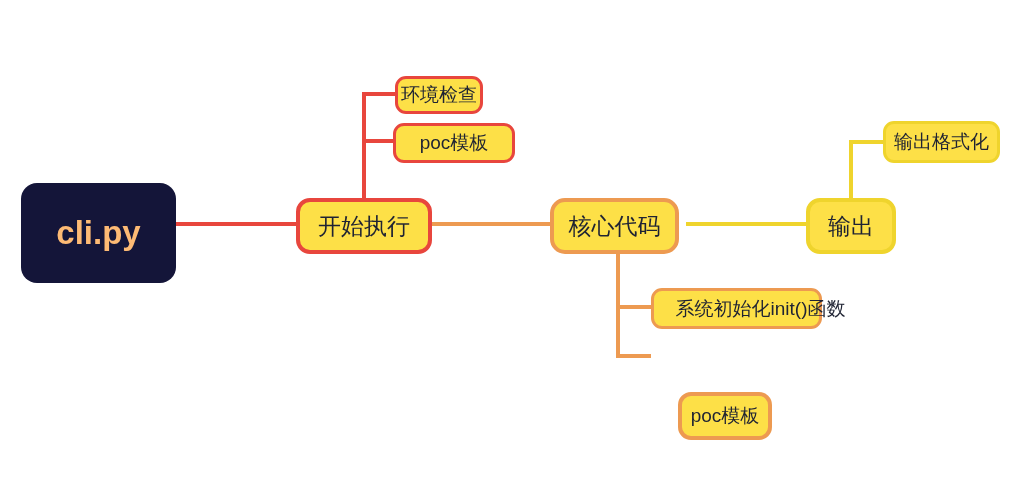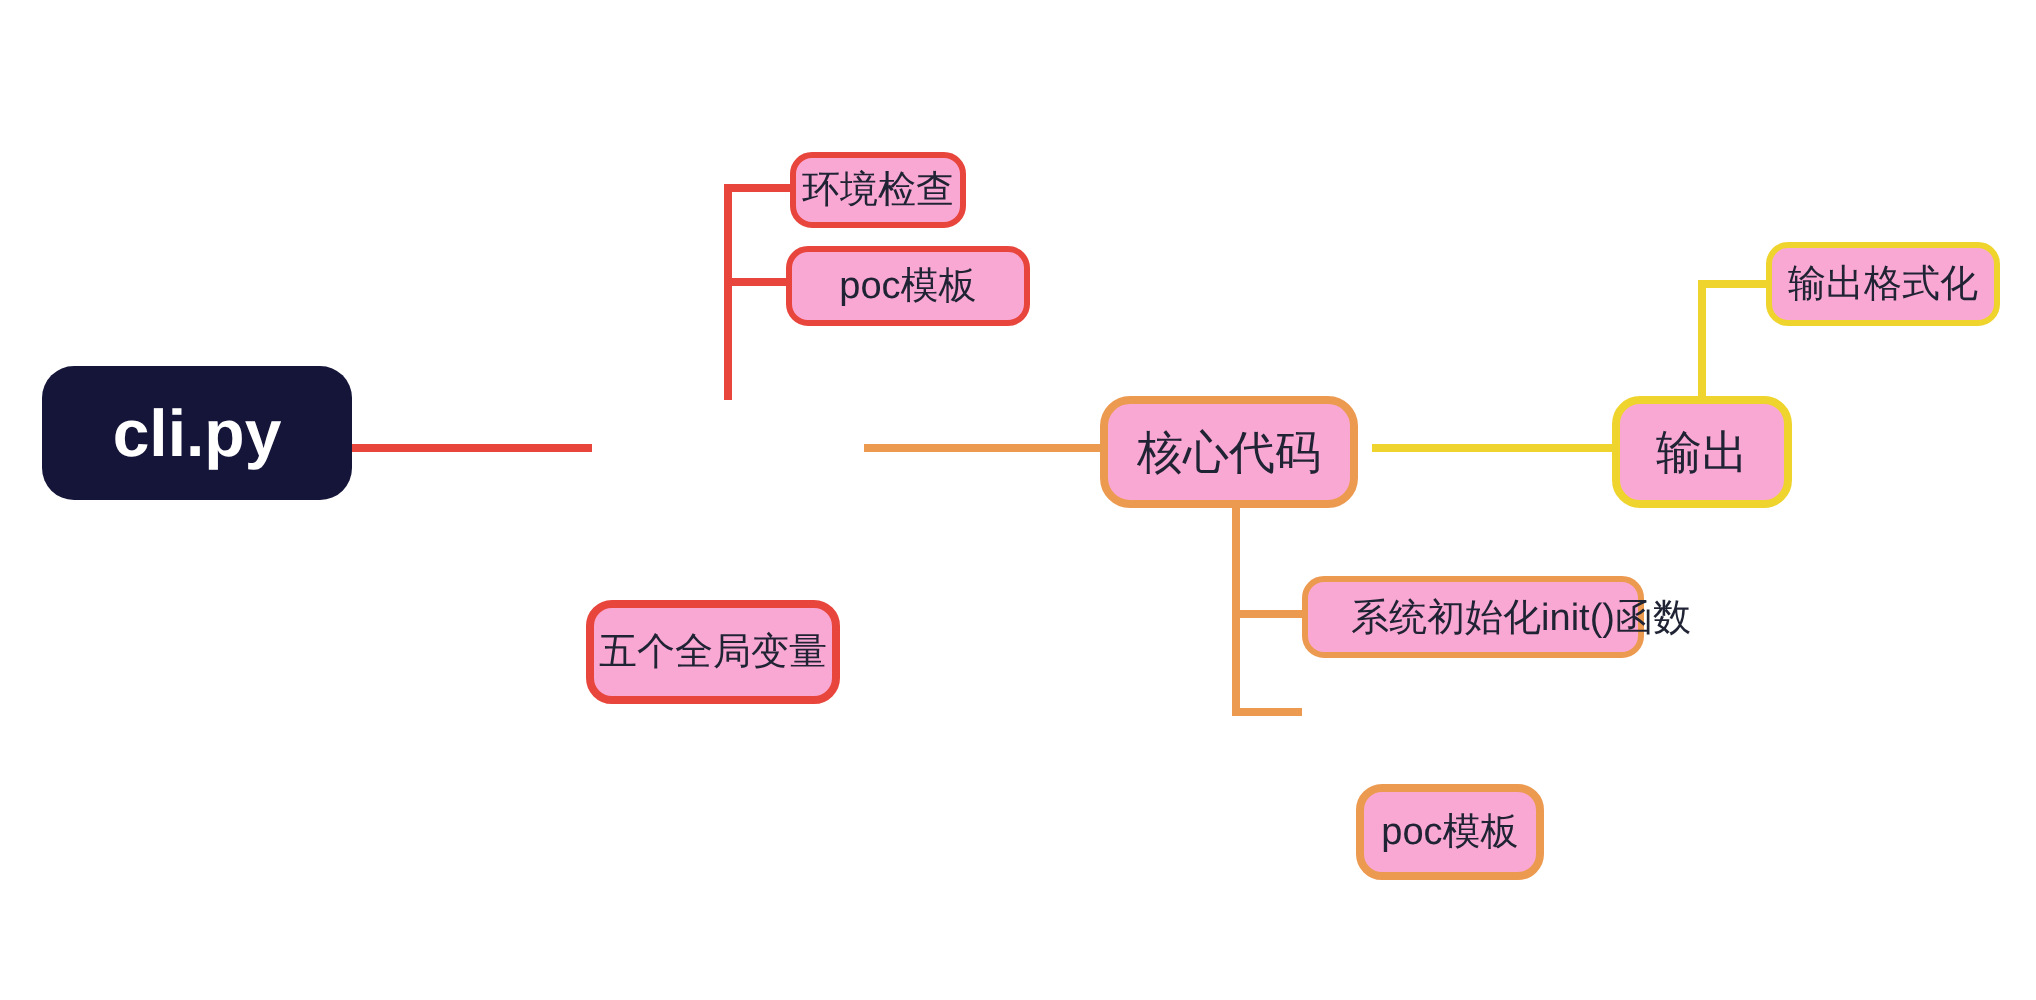--- a/index.html
+++ b/index.html
@@ -18,29 +18,29 @@
   .canvas{
     position:relative;
     width:1018px;height:500px;
     background:var(--bg);
     overflow:hidden;
   }
   .node{
     position:absolute;
     display:flex;align-items:center;justify-content:center;
     box-sizing:border-box;
-    background:#f9a8d4;
+    background:#fde047;
     color:var(--text);
     white-space:nowrap;
     cursor:default;
   }
   .node-root{
-    left:21px;top:183px;width:155px;height:67px;
+    left:21px;top:183px;width:155px;height:100px;
     background:var(--root-bg);
-    color:#ffffff;
+    color:#fdba74;
     border-radius:16px;
     font-size:33px;font-weight:700;
   }
   .lv1{
     height:56px;border-radius:14px;border:4px solid var(--red);
     font-size:23px;
   }
   .lv2{
     border-radius:11px;border:3px solid var(--red);
     font-size:19px;
@@ -83,26 +83,26 @@
   <div class="edge orange e-start-core"></div>
   <div class="edge orange e-core-vert"></div>
   <div class="edge orange e-core-init"></div>
   <div class="edge orange e-core-startfn"></div>
   <div class="edge yellow e-core-output"></div>
   <div class="edge yellow e-output-vert"></div>
   <div class="edge yellow e-output-format"></div>
 
   <div class="node node-root">cli.py</div>
 
+  <div class="node lv1 node-start">开始执行</div>
 
   <div class="node lv2 node-env">环境检查</div>
 
   <div class="node lv2 node-input">poc模板</div>
 
-  <div class="node lv2 node-globals">五个全局变量</div>
 
   <div class="node lv1 node-core">核心代码</div>
 
   <div class="node lv2 node-init">系统初始化init()函数</div>
 
 
   <div class="node lv2 node-poc">poc模板</div>
 
   <div class="node lv1 node-output">输出</div>
 

